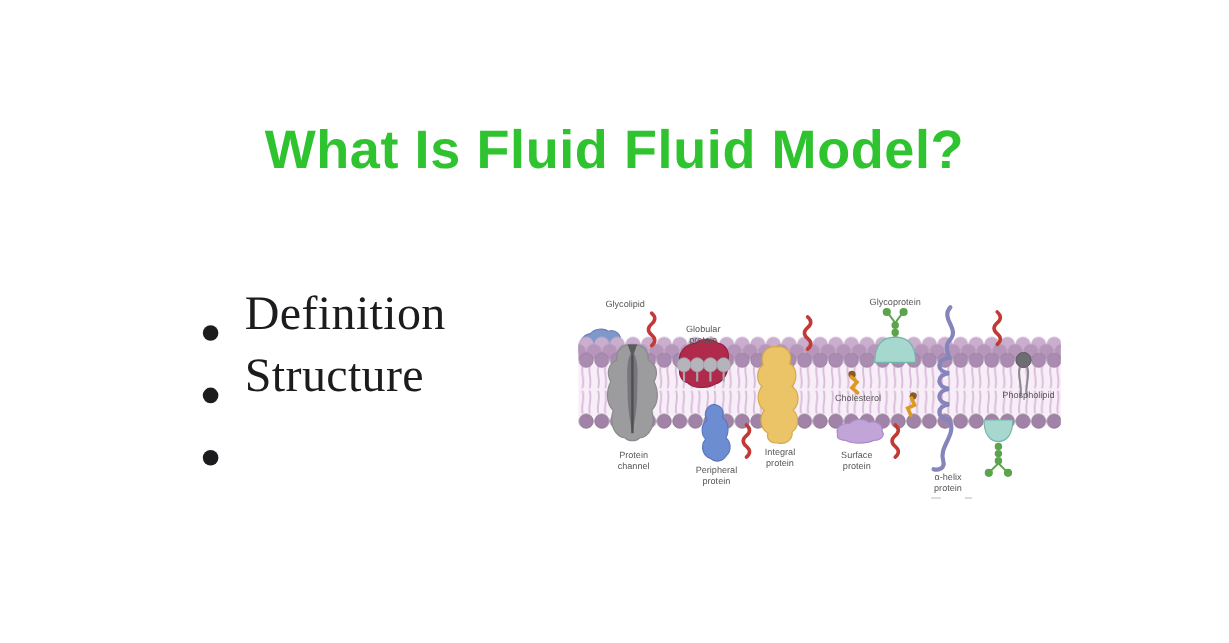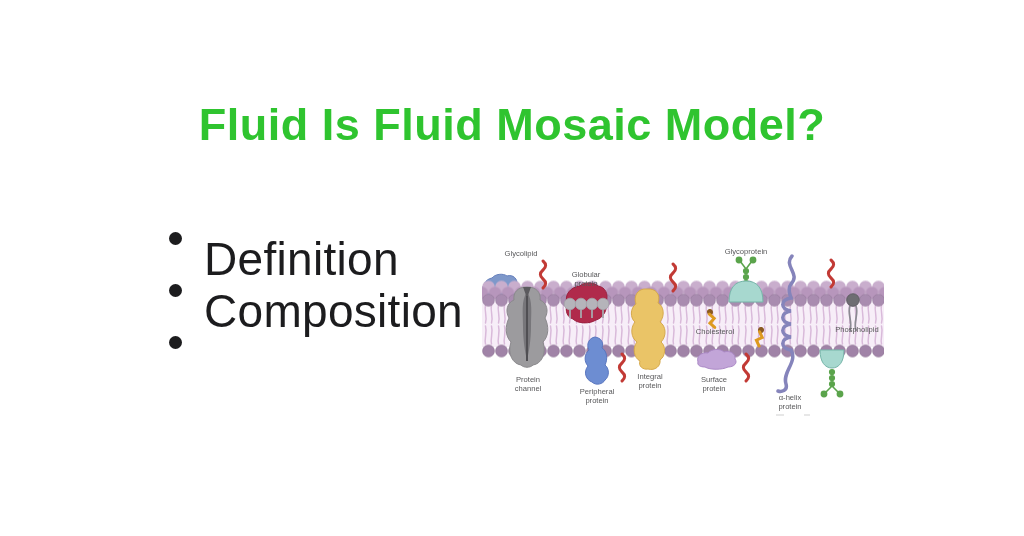--- a/index.html
+++ b/index.html
@@ -9,50 +9,50 @@
   }
   .title{
     position:absolute;left:0;right:0;top:99px;margin:0;
     text-align:center;font-size:45px;font-weight:800;letter-spacing:.5px;
     color:#2fc42f;
   }
   .bullets{
     position:absolute;left:169px;top:232px;margin:0;padding:0;list-style:none;
   }
   .bullets li{
-    display:flex;align-items:flex-start;height:52px;
-    font-size:46px;font-weight:300;color:#1c1c1e;letter-spacing:.3px;
+    display:flex;align-items:flex-end;height:52px;
+    font-size:40px;font-weight:300;color:#1c1c1e;letter-spacing:.3px;font-family:Liberation Serif, serif;
   }
   .dot{
     width:13px;height:13px;border-radius:50%;background:#1c1c1e;
     margin-right:22px;flex:none;
   }
   .diagram{
     position:absolute;left:470px;top:234px;width:420px;height:200px;
   }
   .diagram svg{display:block;width:420px;height:200px;}
   .dlabel{
     font-family:"Liberation Sans",sans-serif;font-size:7.6px;fill:#58585a;
   }
 </style>
 </head>
 <body>
 
 <div class="slide">
 
-  <h1 class="title">Fluid Is Fluid Mosaic Model?</h1>
+  <h1 class="title">What Is Fluid Fluid Model?</h1>
 
   <ul class="bullets">
     <li>
       <span class="dot"></span>
       <span>Definition</span>
     </li>
     <li>
       <span class="dot"></span>
-      <span>Composition</span>
+      <span>Structure</span>
     </li>
     <li>
       <span class="dot"></span>
     </li>
   </ul>
 
   <div class="diagram">
     <svg viewBox="0 0 420 200" xmlns="http://www.w3.org/2000/svg">
       <defs>
         <pattern id="headA" x="12" y="46.5" width="13" height="13" patternUnits="userSpaceOnUse">

